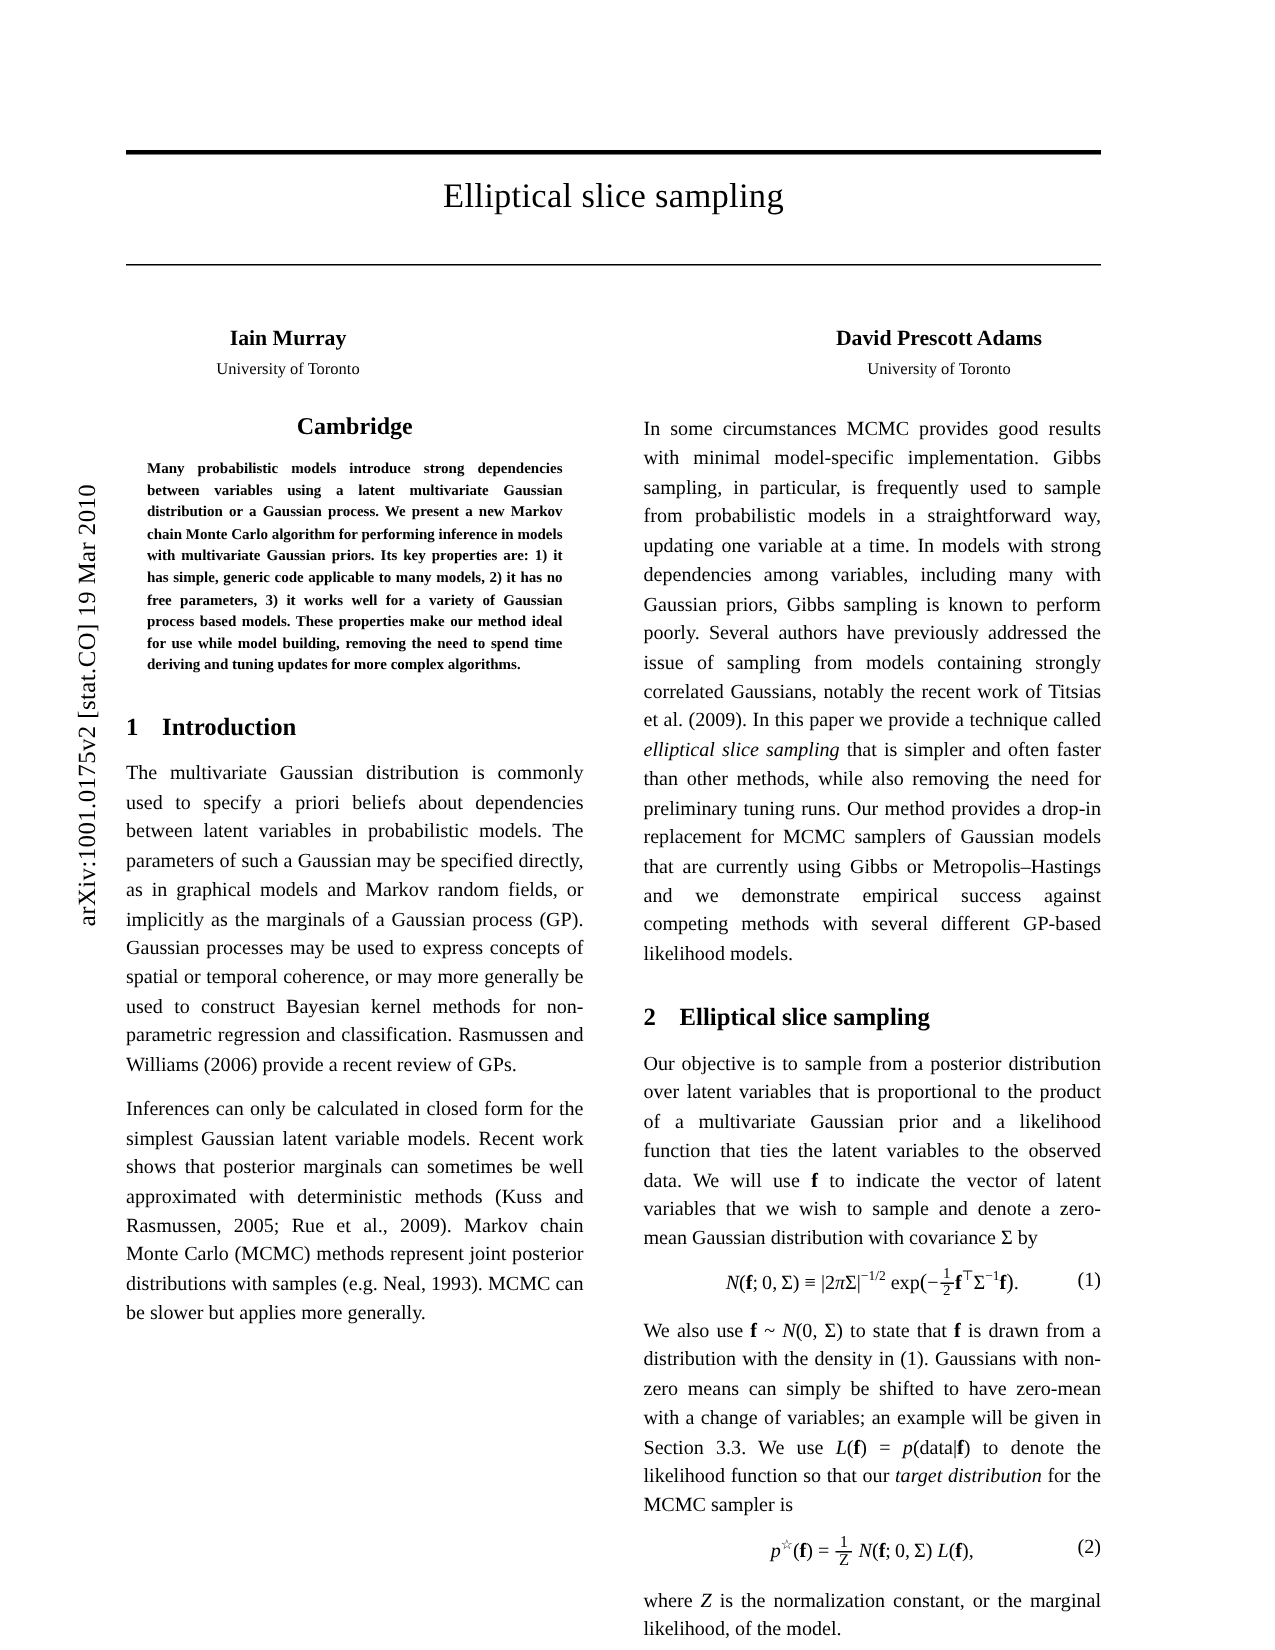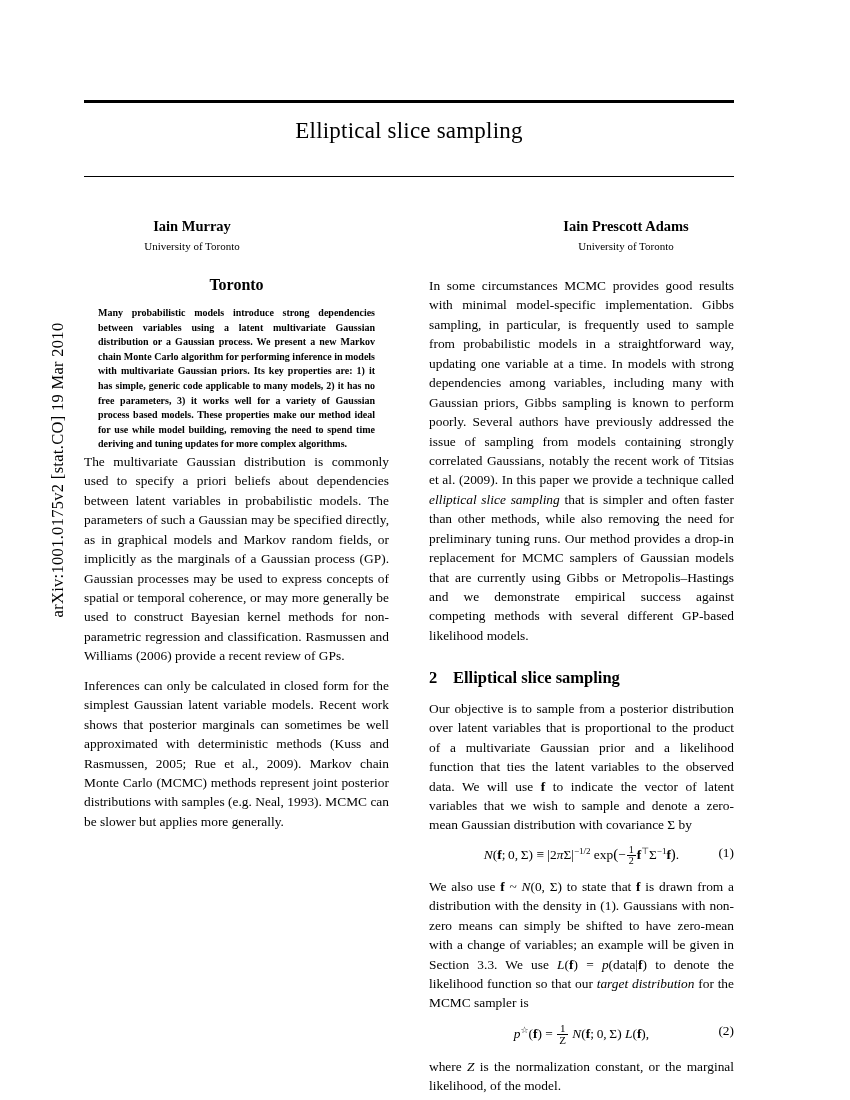--- a/index.html
+++ b/index.html
@@ -178,32 +178,35 @@
   <div class="rule-bottom"></div>
 
   <div class="paper-title">Elliptical slice sampling</div>
 
   <div class="authors">
     <div class="author">
       <div class="author-name">Iain Murray</div>
       <div class="author-affil">University of Toronto</div>
     </div>
     <div class="author">
-      <div class="author-name">Iain Prescott Adams</div>
+      <div class="author-name">David Prescott Adams</div>
       <div class="author-affil">University of Toronto</div>
     </div>
   </div>
 
   <div class="columns">
 
     <div class="col">
 
-      <div class="abstract-head">Toronto</div>
+      <div class="abstract-head">Cambridge</div>
       <div class="abstract-body">Many probabilistic models introduce strong dependencies between variables using a latent multivariate Gaussian distribution or a Gaussian process. We present a new Markov chain Monte Carlo algorithm for performing inference in models with multivariate Gaussian priors. Its key properties are: 1) it has simple, generic code applicable to many models, 2) it has no free parameters, 3) it works well for a variety of Gaussian process based models. These properties make our method ideal for use while model building, removing the need to spend time deriving and tuning updates for more complex algorithms.</div>
 
+      <h2 class="section">
+        <span class="num">1</span><span>Introduction</span>
+      </h2>
 
       <p class="body">The multivariate Gaussian distribution is commonly used to specify a priori beliefs about dependencies between latent variables in probabilistic models. The parameters of such a Gaussian may be specified directly, as in graphical models and Markov random fields, or implicitly as the marginals of a Gaussian process (GP). Gaussian processes may be used to express concepts of spatial or temporal coherence, or may more generally be used to construct Bayesian kernel methods for non-parametric regression and classification. Rasmussen and Williams (2006) provide a recent review of GPs.</p>
       <p class="body">Inferences can only be calculated in closed form for the simplest Gaussian latent variable models. Recent work shows that posterior marginals can sometimes be well approximated with deterministic methods (Kuss and Rasmussen, 2005; Rue et al., 2009). Markov chain Monte Carlo (MCMC) methods represent joint posterior distributions with samples (e.g. Neal, 1993). MCMC can be slower but applies more generally.</p>
 
     </div>
 
     <div class="col">
 
       <p class="body">In some circumstances MCMC provides good results with minimal model-specific implementation. Gibbs sampling, in particular, is frequently used to sample from probabilistic models in a straightforward way, updating one variable at a time. In models with strong dependencies among variables, including many with Gaussian priors, Gibbs sampling is known to perform poorly. Several authors have previously addressed the issue of sampling from models containing strongly correlated Gaussians, notably the recent work of Titsias et al. (2009). In this paper we provide a technique called <span class="it">elliptical slice sampling</span> that is simpler and often faster than other methods, while also removing the need for preliminary tuning runs. Our method provides a drop-in replacement for MCMC samplers of Gaussian models that are currently using Gibbs or Metropolis–Hastings and we demonstrate empirical success against competing methods with several different GP-based likelihood models.</p>
 

